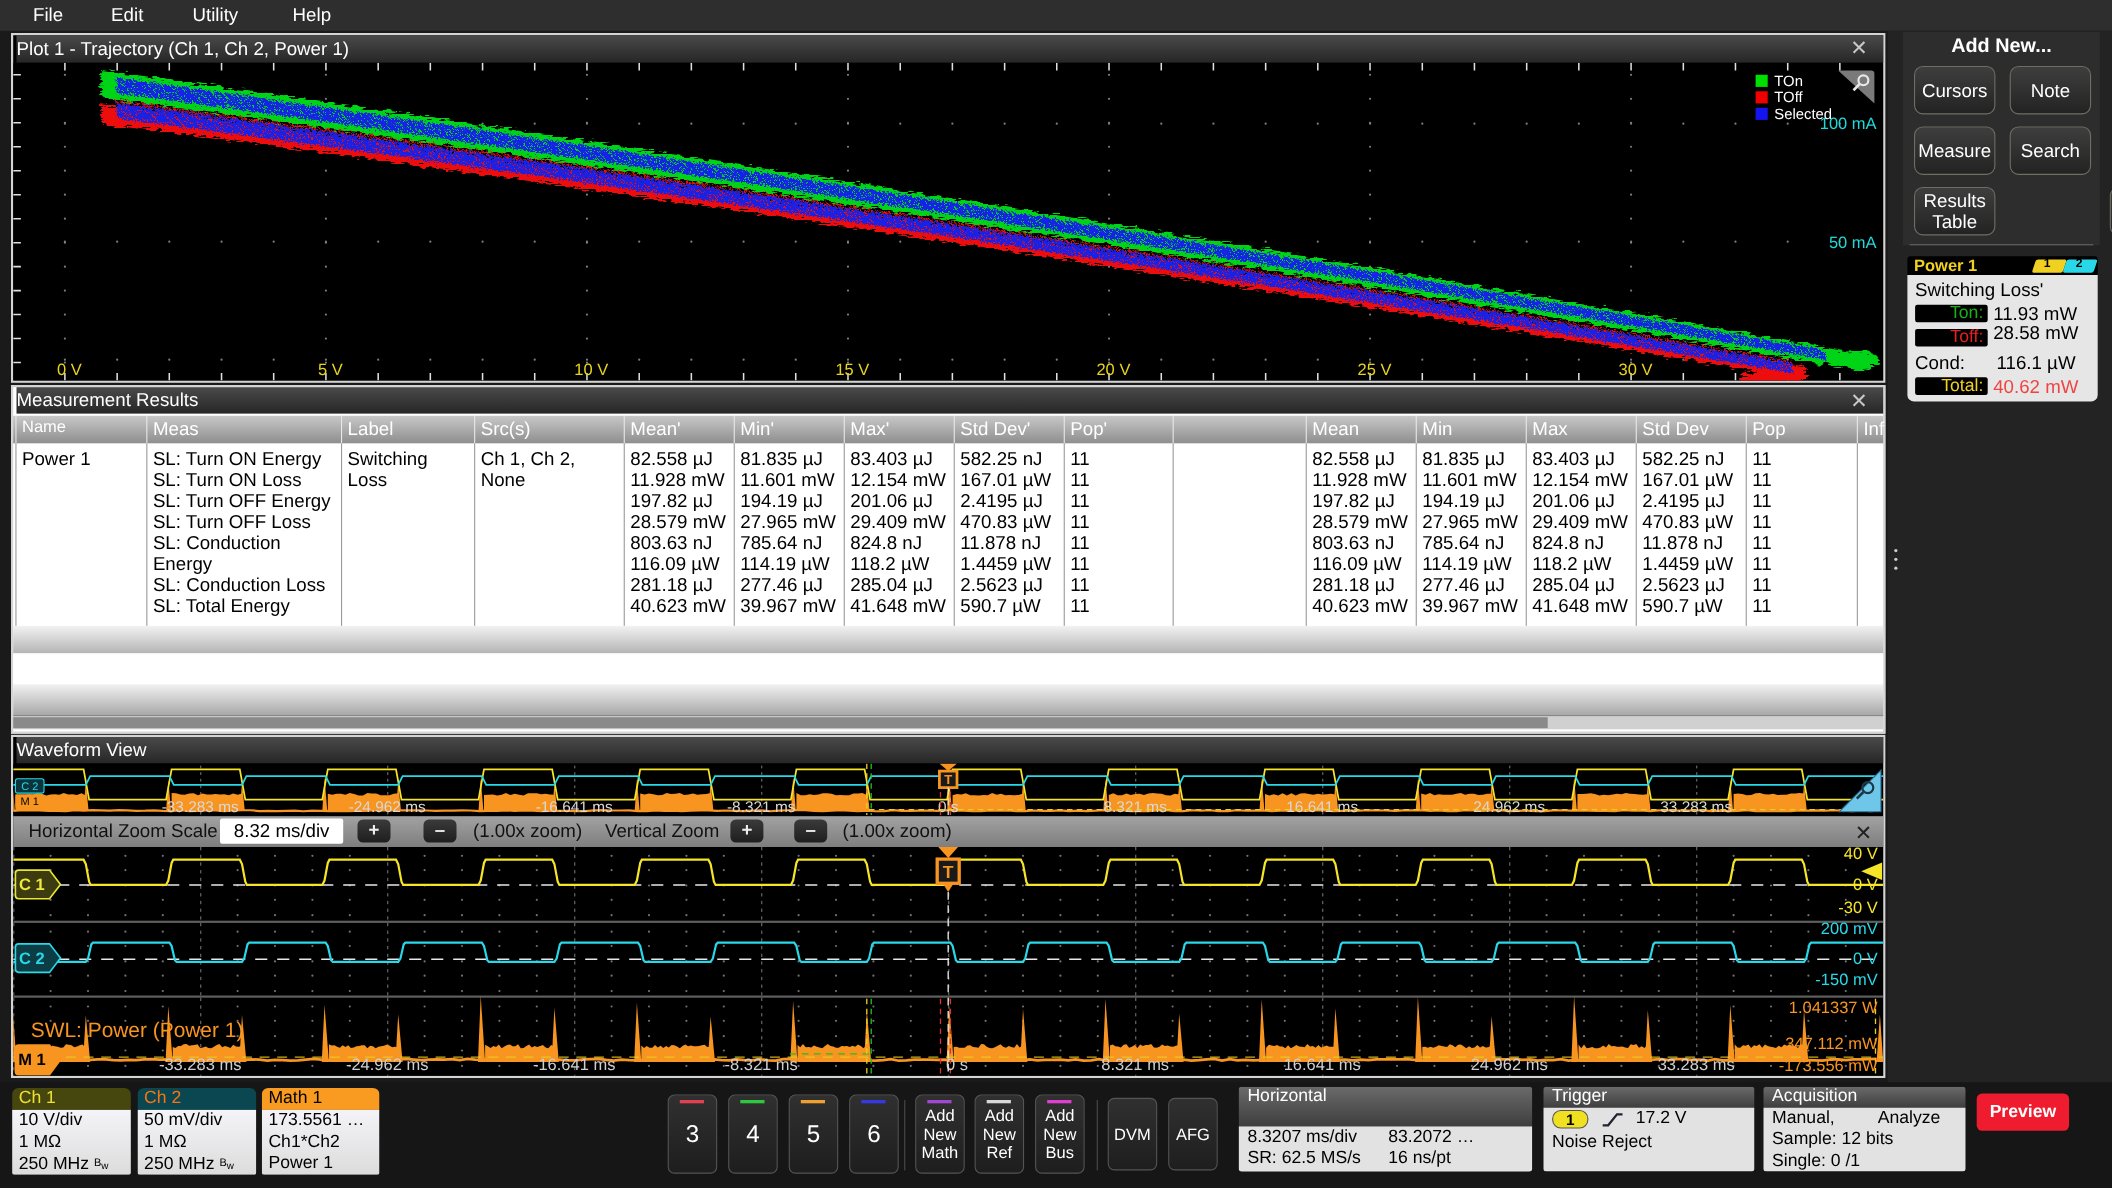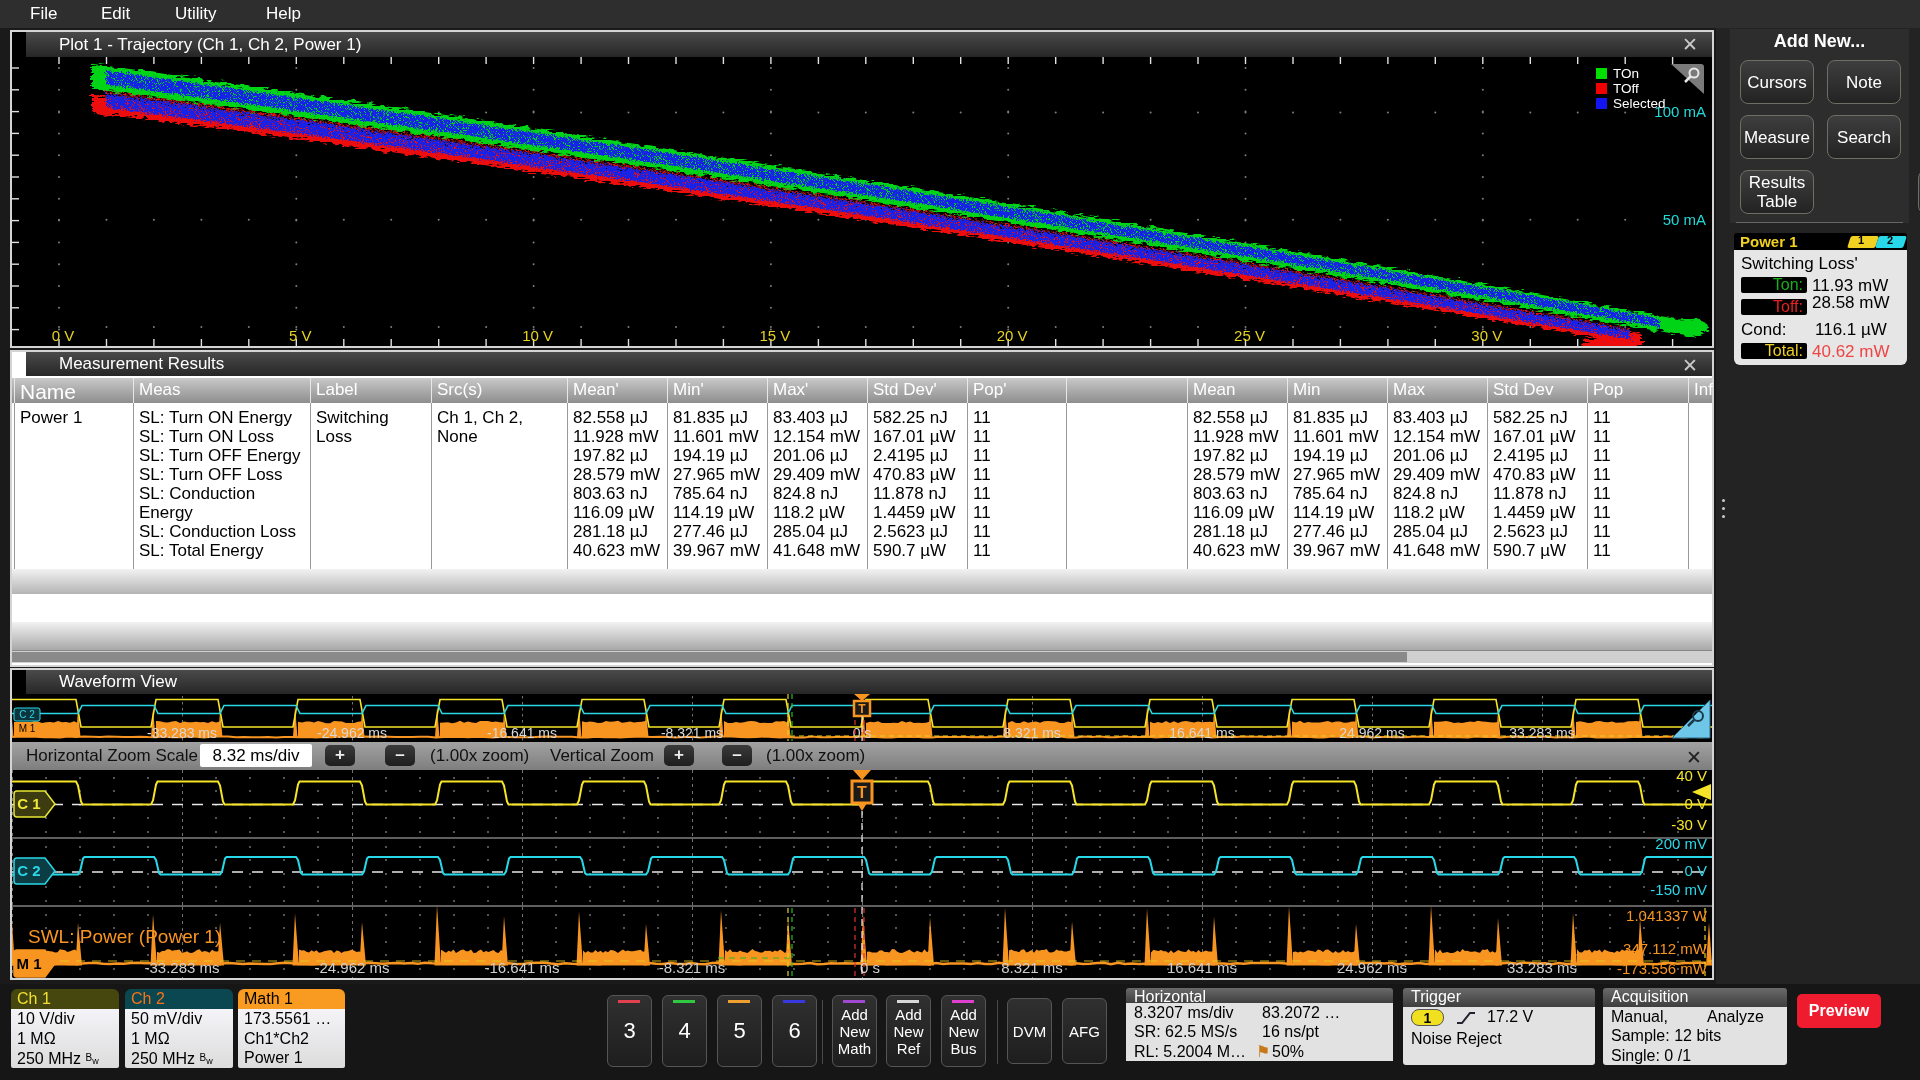--- a/index.html
+++ b/index.html
@@ -1,19 +1,19 @@
 <!DOCTYPE html>
 <html><head><meta charset="utf-8"><title>scope</title>
 <style>
 *{margin:0;padding:0;box-sizing:border-box}
 body{width:1920px;height:1080px;background:#1a1a1a;font-family:"Liberation Sans",sans-serif;position:relative;overflow:hidden}
 .abs{position:absolute}
 .ttl{color:#fff;font-size:17px}
 .panel{position:absolute;border:2px solid #d4d4d4;background:#000}
-.tbar{position:absolute;left:14px;top:0;right:0;height:25px;background:linear-gradient(#4a4a4a,#262626);color:#fff;font-size:17px;line-height:25px;padding-left:33px}
+.tbar{position:absolute;left:3px;top:0;right:0;height:25px;background:linear-gradient(#4a4a4a,#262626);color:#fff;font-size:17px;line-height:25px;padding-left:0}
 .x{position:absolute;color:#c8c8c8;font-size:19px;line-height:19px}
 .btn{position:absolute;background:linear-gradient(#3e3e3e,#232323);border:1px solid #6e6e64;border-radius:8px;color:#fff;font-size:17px;display:flex;align-items:center;justify-content:center;text-align:center}
 .sbtn{position:absolute;background:linear-gradient(#303030,#1e1e1e);border:1px solid #555;border-radius:6px;color:#fff;display:flex;align-items:center;justify-content:center;text-align:center}
 </style></head><body>
 
 <div class="abs" style="left:0;top:0;width:1920px;height:28px;background:#2e2e2e"></div>
 <div class="abs ttl" style="left:30px;top:4px">File</div>
 <div class="abs ttl" style="left:101px;top:4px">Edit</div>
 <div class="abs ttl" style="left:175px;top:4px">Utility</div>
 <div class="abs ttl" style="left:266px;top:4px">Help</div>
@@ -354,21 +354,21 @@
 <rect x="1584" y="41" width="11" height="11" fill="#1414f0"></rect>
 <text x="1601" y="51" fill="#fff" font-size="13.5" font-family="Liberation Sans, sans-serif">Selected</text>
 <path d="M1659,7 h30 q3,0 3,3 v27 Z" fill="#7a7a7a"></path>
 <circle cx="1682" cy="16" r="4.5" fill="none" stroke="#e8e8e8" stroke-width="2"></circle>
 <line x1="1678.5" y1="19.5" x2="1673" y2="25" stroke="#e8e8e8" stroke-width="2.5"></line>
 </svg>
 <div class="panel" style="left:10px;top:350px;width:1704px;height:317px;background:#fff">
 <div class="tbar" style="height:24px;line-height:24px">Measurement Results</div>
 <div class="x" style="right:14px;top:4px">✕</div>
 <div class="abs" style="left:0;top:26px;width:1700px;height:25px;background:linear-gradient(#c8c8c8,#8e8e8e)"></div>
-<div class="abs" style="left:8px;top:28px;color:#fff;font-size:21px">Name</div>
+<div class="abs" style="left:8px;top:28px;color:#fff;font-size:15px">Name</div>
 <div class="abs" style="left:127px;top:28px;color:#fff;font-size:17px">Meas</div>
 <div class="abs" style="left:304px;top:28px;color:#fff;font-size:17px">Label</div>
 <div class="abs" style="left:425px;top:28px;color:#fff;font-size:17px">Src(s)</div>
 <div class="abs" style="left:561px;top:28px;color:#fff;font-size:17px">Mean'</div>
 <div class="abs" style="left:661px;top:28px;color:#fff;font-size:17px">Min'</div>
 <div class="abs" style="left:761px;top:28px;color:#fff;font-size:17px">Max'</div>
 <div class="abs" style="left:861px;top:28px;color:#fff;font-size:17px">Std Dev'</div>
 <div class="abs" style="left:961px;top:28px;color:#fff;font-size:17px">Pop'</div>
 <div class="abs" style="left:1181px;top:28px;color:#fff;font-size:17px">Mean</div>
 <div class="abs" style="left:1281px;top:28px;color:#fff;font-size:17px">Min</div>
@@ -1685,21 +1685,21 @@
 <div class="abs" style="left:843px;top:1000px;width:22px;height:3px;background:#a048d0"></div>
 <div class="sbtn" style="left:886px;top:995px;width:45px;height:72px;font-size:15px;line-height:17px">Add<br>New<br>Ref</div>
 <div class="abs" style="left:897px;top:1000px;width:22px;height:3px;background:#d8d8d8"></div>
 <div class="sbtn" style="left:941px;top:995px;width:45px;height:72px;font-size:15px;line-height:17px">Add<br>New<br>Bus</div>
 <div class="abs" style="left:952px;top:1000px;width:22px;height:3px;background:#e040d0"></div>
 <div class="abs" style="left:822px;top:1000px;width:1px;height:64px;background:#4a4a4a"></div>
 <div class="abs" style="left:997px;top:1000px;width:1px;height:64px;background:#4a4a4a"></div>
 <div class="sbtn" style="left:1007px;top:998px;width:45px;height:66px;font-size:15px">DVM</div>
 <div class="sbtn" style="left:1062px;top:998px;width:45px;height:66px;font-size:15px">AFG</div>
 <div class="abs" style="left:1126px;top:988px;width:267px;height:77px;border-radius:3px;overflow:hidden">
-    <div style="height:15px;background:linear-gradient(#6a6a6a,#3e3e3e);color:#fff;font-size:16px;padding-left:8px;line-height:18px">Horizontal</div>
+    <div style="height:36px;background:linear-gradient(#6a6a6a,#3e3e3e);color:#fff;font-size:16px;padding-left:8px;line-height:18px">Horizontal</div>
     <div style="height:58px;background:#e2e2e2;color:#000;font-size:16px;line-height:19.3px;padding-left:8px;position:relative">
       <div>8.3207 ms/div<span style="position:absolute;left:136px">83.2072 …</span></div>
       <div>SR: 62.5 MS/s<span style="position:absolute;left:136px">16 ns/pt</span></div>
       <div>RL: 5.2004 M…<span style="position:absolute;left:130px;color:#c87818">⚑</span><span style="position:absolute;left:146px">50%</span></div>
     </div>
   </div>
 <div class="abs" style="left:1403px;top:988px;width:192px;height:77px;border-radius:3px;overflow:hidden">
     <div style="height:19px;background:linear-gradient(#6a6a6a,#3e3e3e);color:#fff;font-size:16px;padding-left:8px;line-height:18px">Trigger</div>
     <div style="height:58px;background:#e2e2e2;color:#000;font-size:16px;line-height:19.3px;padding-left:8px;position:relative">
       <div style="height:22px;position:relative">

